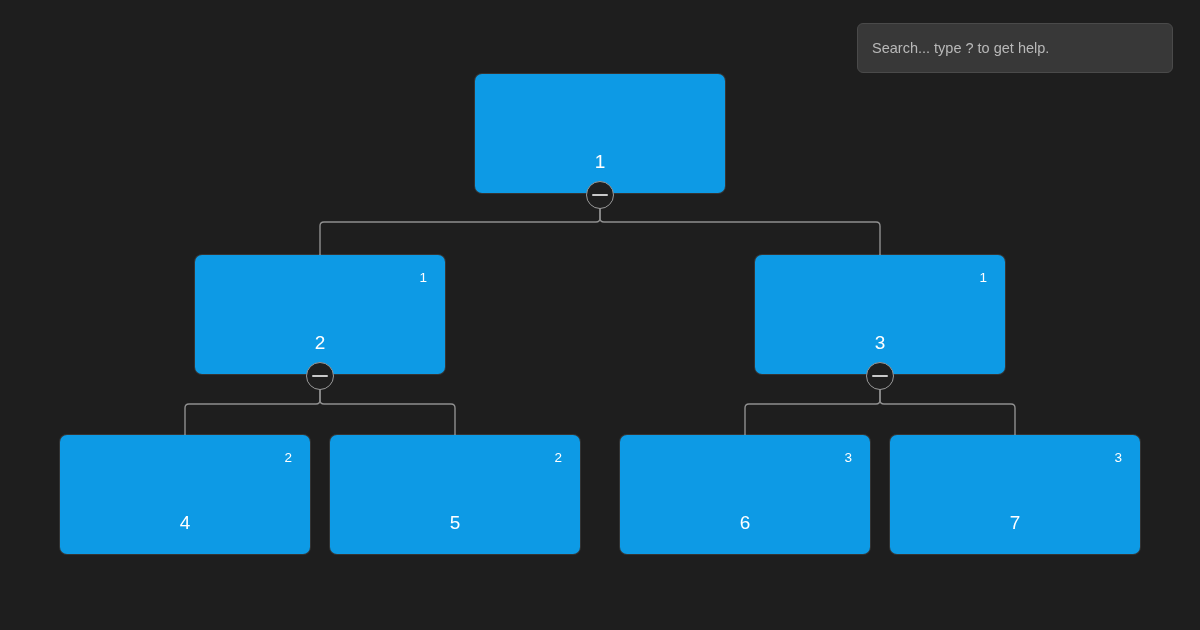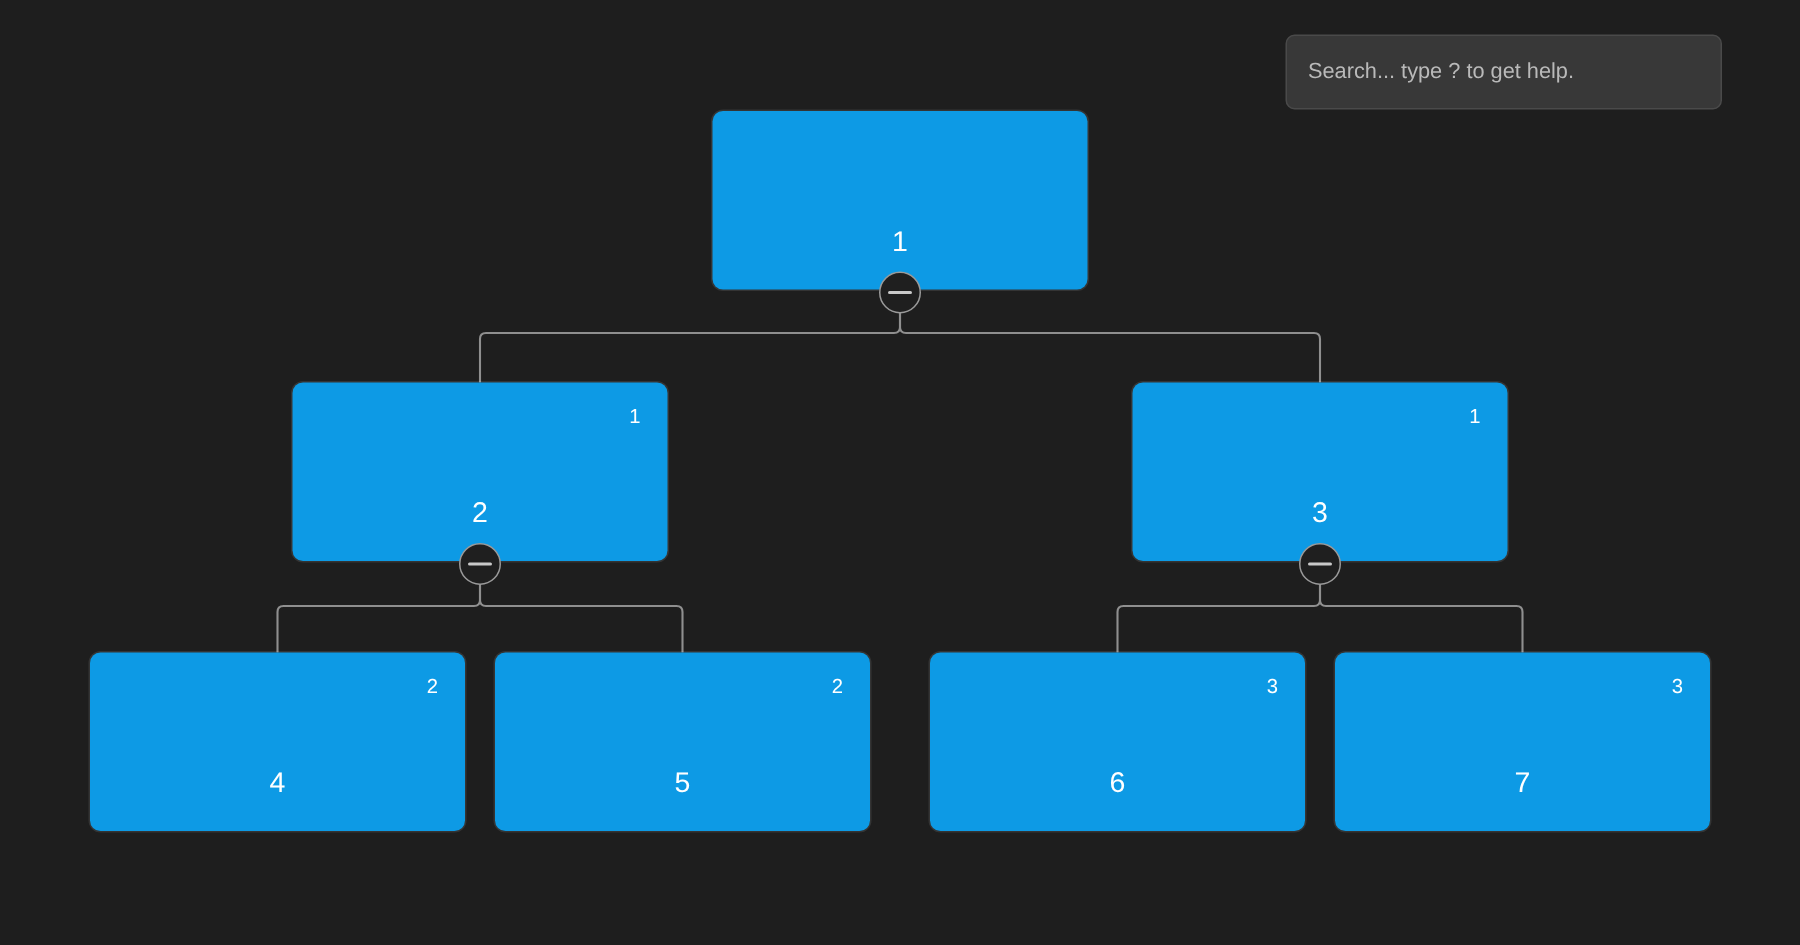--- a/index.html
+++ b/index.html
@@ -21,21 +21,21 @@
     left: 0; top: 0;
     width: 1200px;
     height: 630px;
   }
 
   
   .search-box {
     position: absolute;
     left: 857px;
     top: 23px;
-    width: 291px;
+    width: 316px;
     height: 50px;
     box-sizing: border-box;
     background: #383838;
     border: 1px solid #4a4a4a;
     border-radius: 6px;
     color: #cfcfcf;
     font-family: "Liberation Sans", sans-serif;
     font-size: 14.5px;
     padding: 0 14px;
     outline: none;

